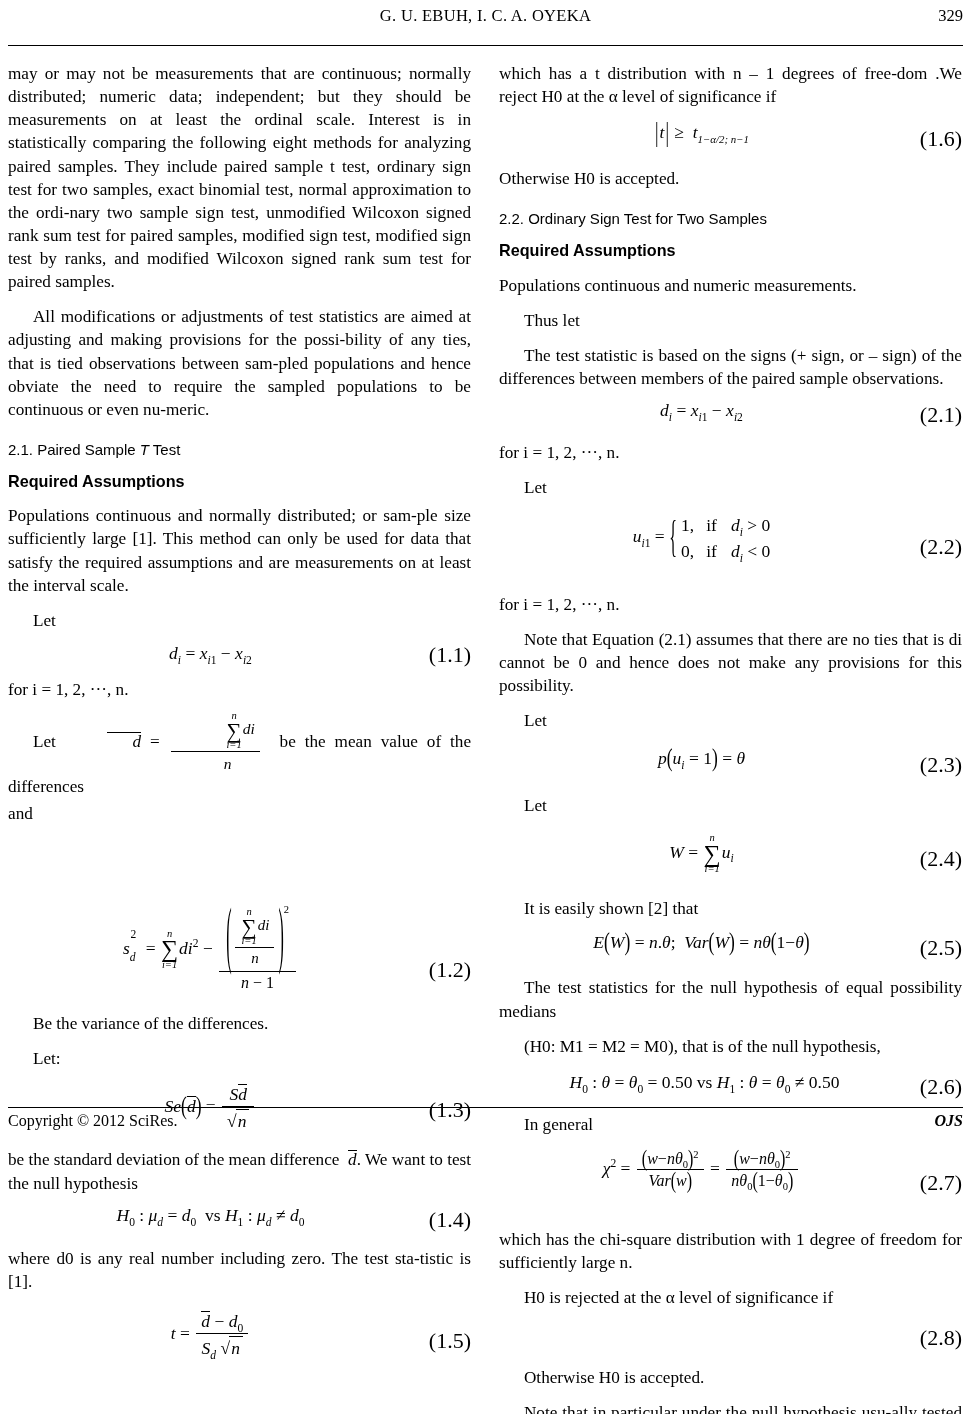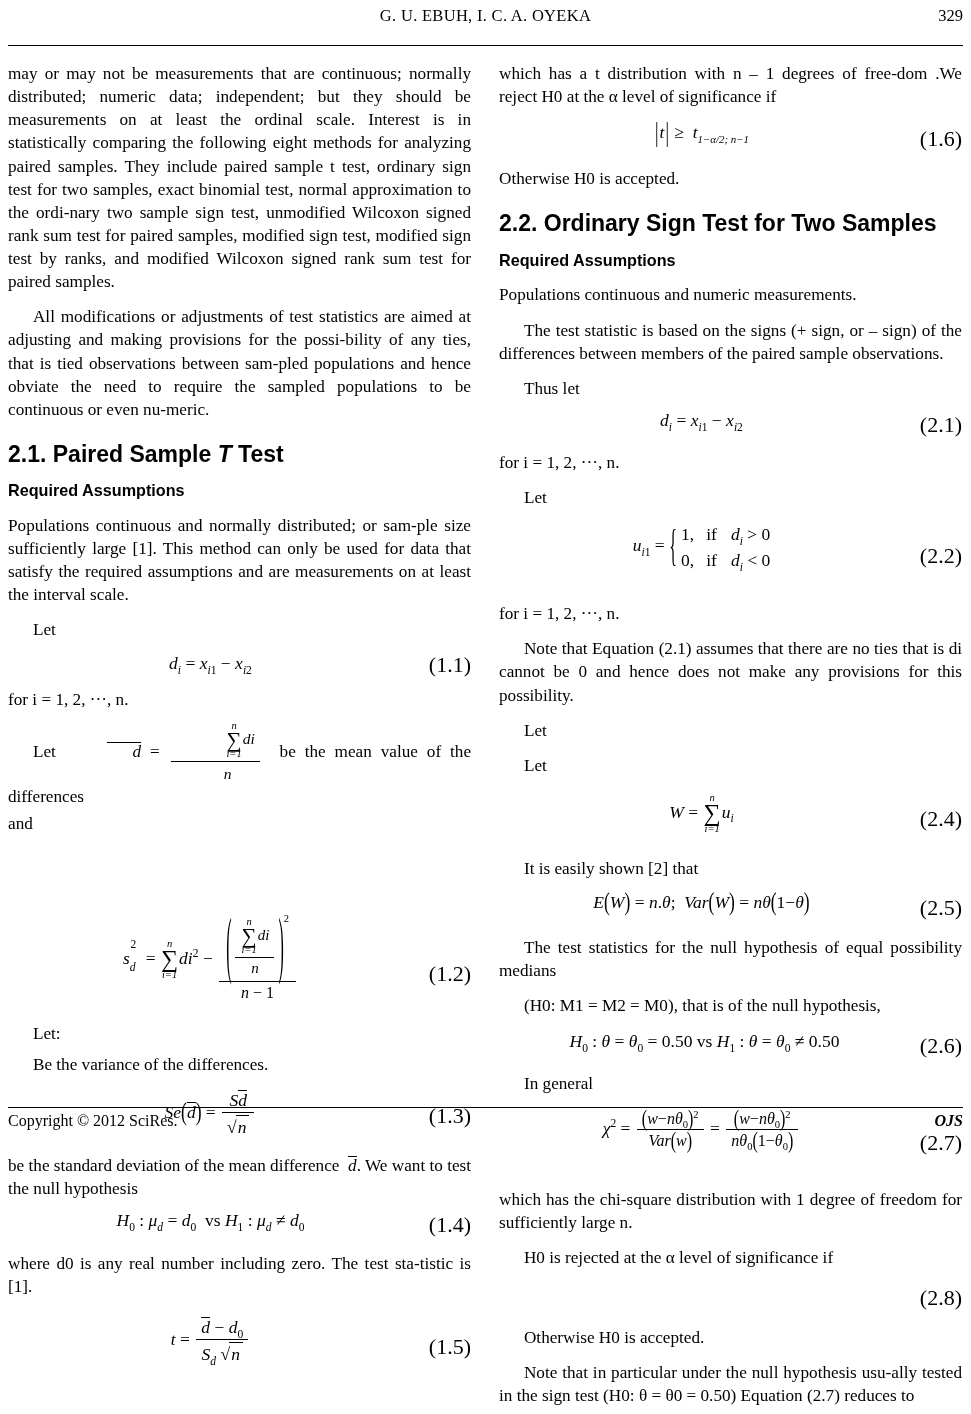--- a/index.html
+++ b/index.html
@@ -68,22 +68,22 @@
     line-height: 1.345;
     text-align: justify;
     text-justify: inter-word;
     hyphens: manual;
   }
   p.body.indent { text-indent: 1.45em; }
   p.body + p.body { margin-top: 12px; }
 
   h2.sec {
     font-family: "Liberation Sans", "DejaVu Sans", sans-serif;
-    font-size: 23px;
-    font-weight: bold;
+    font-size: 15px;
+    font-weight: normal;
     margin: 20px 0 13px 0;
     line-height: 1.2;
   }
   h3.sub {
     font-family: "Liberation Sans", "DejaVu Sans", sans-serif;
     font-size: 16.2px;
     font-weight: bold;
     margin: 3px 0 13px 0;
     line-height: 1.2;
   }
@@ -295,25 +295,25 @@
           <span class="frac" style="font-size:16px;">
             <span class="num" style="padding-bottom:4px;">
               <span class="paren-huge">(</span><span class="frac" style="font-size:15px;">
                 <span class="num"><span class="sumop small"><span class="lim">n</span><span class="big">∑</span><span class="lim">i=1</span></span><span class="mi">di</span></span>
                 <span class="den"><span class="mi">n</span></span>
               </span><span class="paren-huge">)</span><sup style="position:relative; top:-22px; left:-2px;">2</sup>
             </span>
             <span class="den"><span class="mi">n</span> <span class="mo">−</span> <span class="mn">1</span></span>
           </span>
         </div>
-        <div class="eq-num" style="bottom:24px;">(1.2)</div>
-      </div>
-
+        <div class="eq-num" style="bottom:18px;">(1.2)</div>
+      </div>
+
+      <p class="body indent" style="margin-top:8px;">Be the variance of the differences.</p>
       <p class="body indent">Let:</p>
-      <p class="body indent" style="margin-top:8px;">Be the variance of the differences.</p>
 
       <div class="eq" style="margin-top:14px; min-height:52px;">
         <div class="eq-body">
           <span class="mi">Se</span><span class="paren-med">(</span><span class="bar-over mi">d</span><span class="paren-med">)</span>
           <span class="mo">=</span>
           <span class="frac">
             <span class="num"><span class="mi">S</span><span class="bar-over mi">d</span></span>
             <span class="den"><span class="radic">√</span><span class="sqrt mi">n</span></span>
           </span>
         </div>
@@ -358,22 +358,22 @@
         <div class="eq-num mid">(1.6)</div>
       </div>
 
       <p class="body" style="margin-top:10px;">Otherwise H0 is accepted.</p>
 
       <h2 class="sec">2.2. Ordinary Sign Test for Two Samples</h2>
 
       <h3 class="sub">Required Assumptions</h3>
 
       <p class="body">Populations continuous and numeric measurements.</p>
+      <p class="body indent">Thus let</p>
       <p class="body indent">The test statistic is based on the signs (+ sign, or – sign) of the differences between members of the paired sample observations.</p>
-      <p class="body indent">Thus let</p>
 
       <div class="eq" style="margin-top:10px; min-height:30px;">
         <div class="eq-body">
           <span class="mi">d</span><sub class="it">i</sub> <span class="mo">=</span> <span class="mi">x</span><sub class="it">i</sub><sub>1</sub> <span class="mo">−</span> <span class="mi">x</span><sub class="it">i</sub><sub>2</sub>
         </div>
         <div class="eq-num mid">(2.1)</div>
       </div>
 
       <p class="body" style="margin-top:10px;">for i = 1, 2, ···, n.</p>
       <p class="body indent">Let</p>
@@ -386,20 +386,26 @@
             <span class="row"><span class="mn">0,</span><span class="kw">if</span><span class="mi">d</span><sub class="it">i</sub> <span class="mo">&lt;</span> <span class="mn">0</span></span>
           </span>
         </div>
         <div class="eq-num mid">(2.2)</div>
       </div>
 
       <p class="body" style="margin-top:10px;">for i = 1, 2, ···, n.</p>
       <p class="body indent">Note that Equation (2.1) assumes that there are no ties that is di cannot be 0 and hence does not make any provisions for this possibility.</p>
       <p class="body indent">Let</p>
 
+      <div class="eq" style="margin-top:16px; min-height:34px;">
+        <div class="eq-body">
+          <span class="mi">p</span><span class="paren-med">(</span><span class="mi">u</span><sub class="it">i</sub> <span class="mo">=</span> <span class="mn">1</span><span class="paren-med">)</span> <span class="mo">=</span> <span class="mi">θ</span>
+        </div>
+        <div class="eq-num mid">(2.3)</div>
+      </div>
 
       <p class="body indent" style="margin-top:12px;">Let</p>
 
       <div class="eq" style="margin-top:16px; min-height:52px;">
         <div class="eq-body">
           <span class="mi">W</span> <span class="mo">=</span>
           <span class="sumop"><span class="lim">n</span><span class="big">∑</span><span class="lim">i=1</span></span><span class="mi">u</span><sub class="it">i</sub>
         </div>
         <div class="eq-num mid">(2.4)</div>
       </div>

